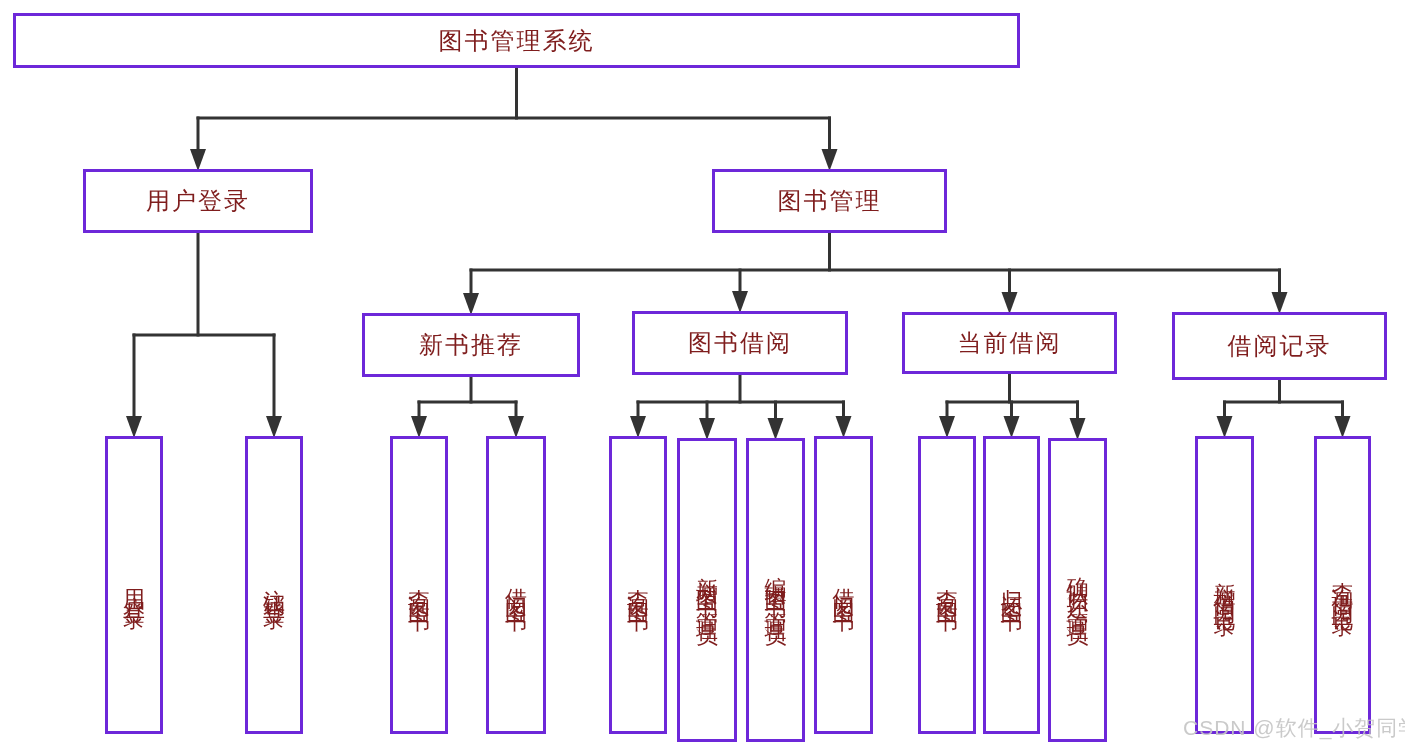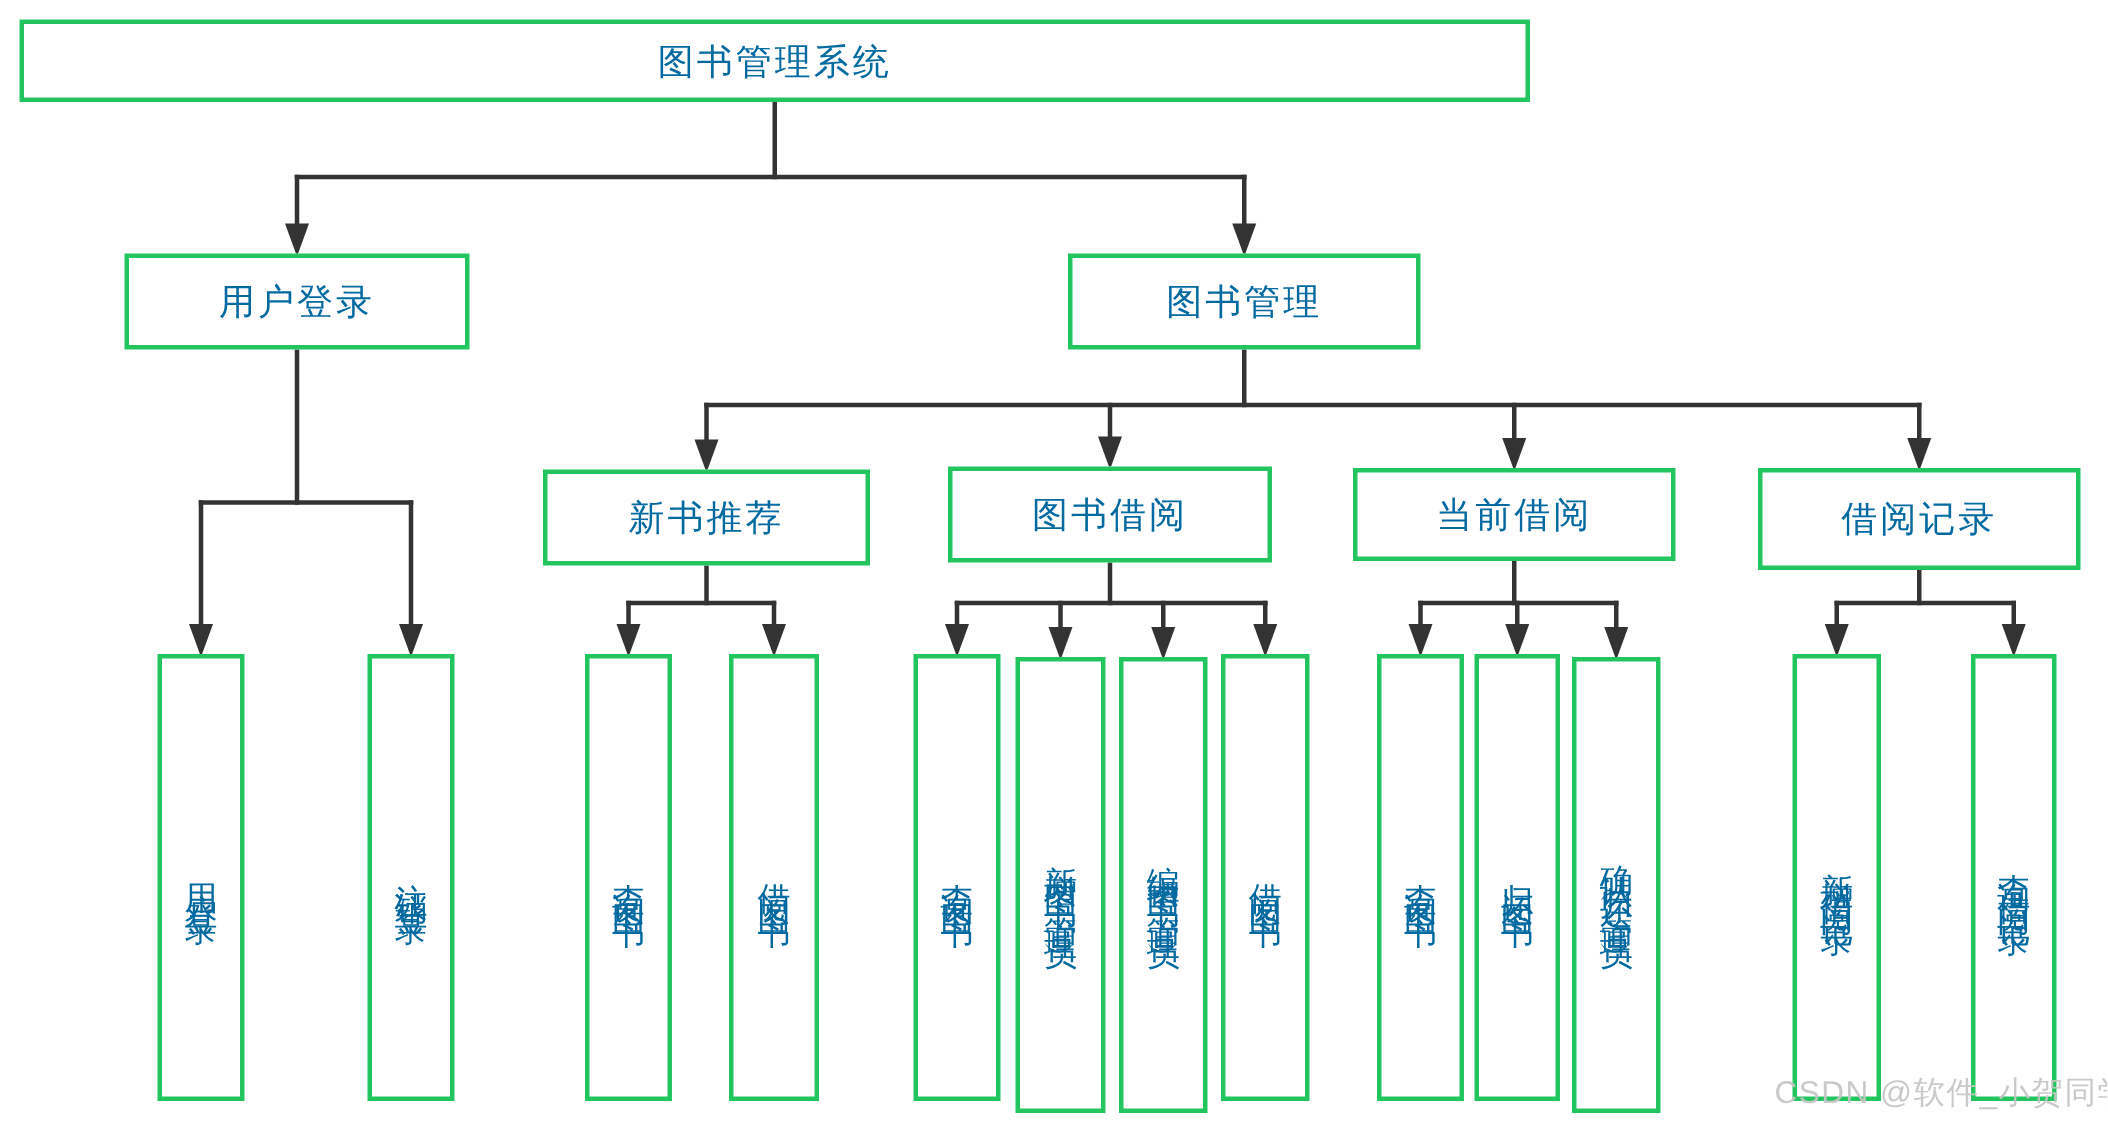--- a/index.html
+++ b/index.html
@@ -18,25 +18,25 @@
     position: absolute;
     left: 0; top: 0;
     width: 1405px; height: 747px;
     z-index: 1;
     pointer-events: none;
   }
   .node {
     position: absolute;
     box-sizing: border-box;
     background: #ffffff;
-    border: 3px solid #22c55e;
+    border: 3px solid #6d28d9;
     display: flex;
     align-items: center;
     justify-content: center;
-    color: #0369a1;
+    color: #7f1d1d;
     z-index: 2;
   }
   .hnode { font-size: 24px; letter-spacing: 2px; }
   .root  { left: 13px;   top: 13px;  width: 1007px; height: 55px; font-size: 24px; }
   .n-user-login     { left: 83px;   top: 169px; width: 230px; height: 64px; }
   .n-book-mgmt      { left: 712px;  top: 169px; width: 235px; height: 64px; }
   .n-new-books      { left: 362px;  top: 313px; width: 218px; height: 64px; }
   .n-book-borrow    { left: 632px;  top: 311px; width: 216px; height: 64px; }
   .n-current-borrow { left: 902px;  top: 312px; width: 215px; height: 62px; }
   .n-borrow-records { left: 1172px; top: 312px; width: 215px; height: 68px; }

